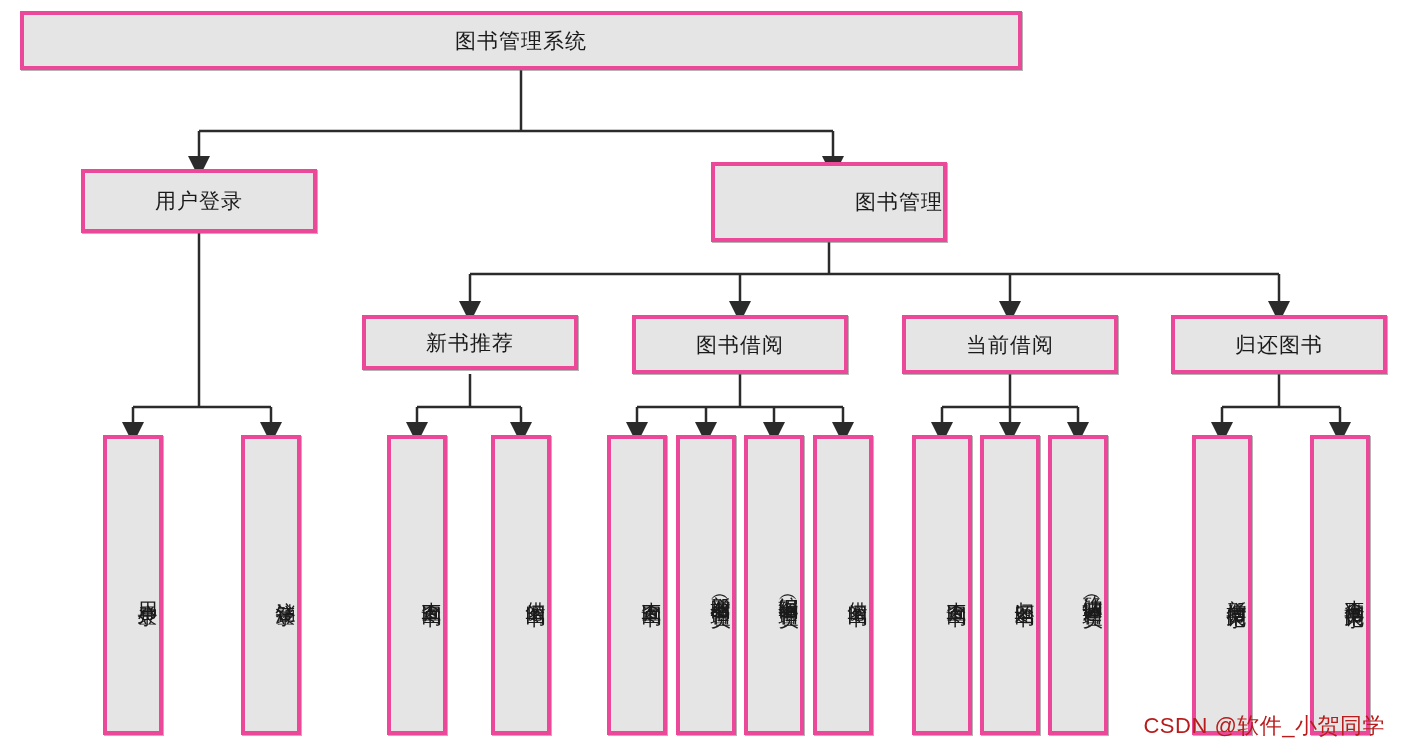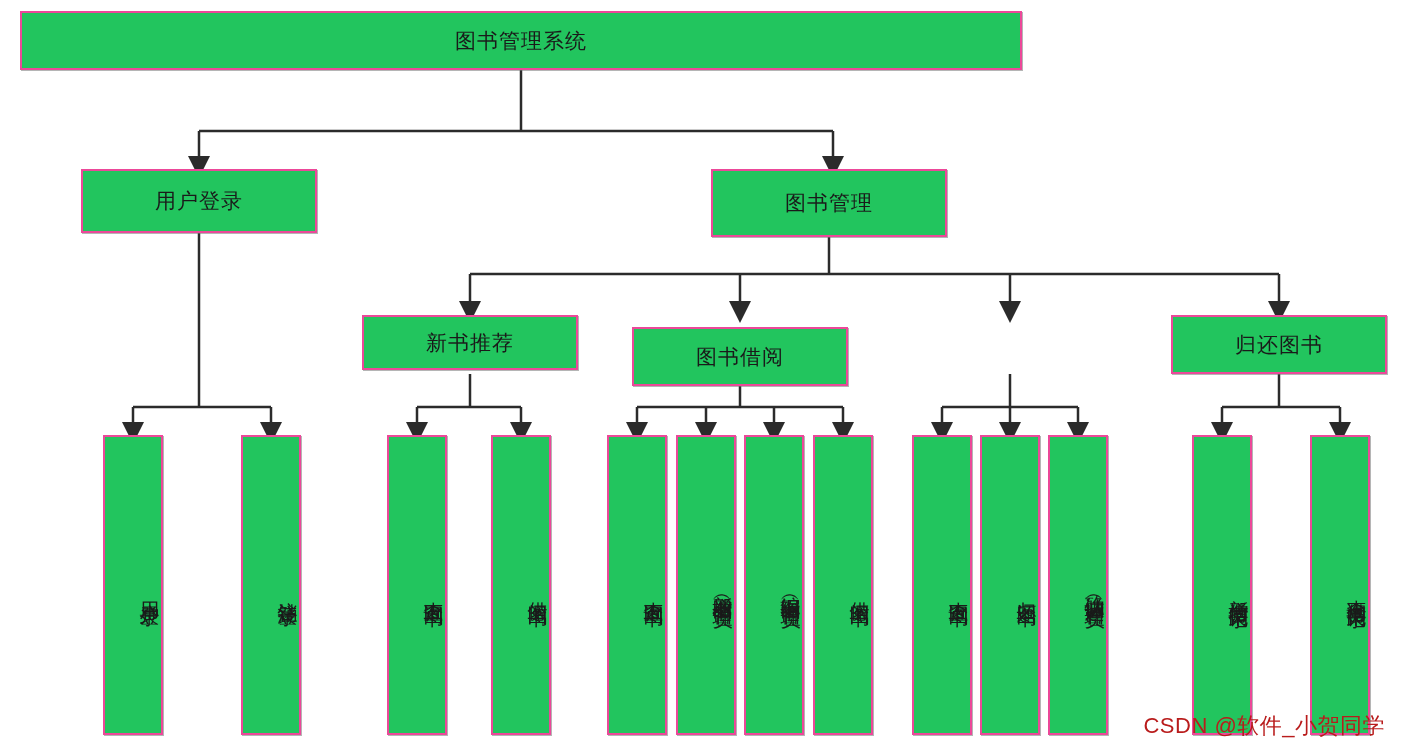--- a/index.html
+++ b/index.html
@@ -11,22 +11,22 @@
     position: relative;
     width: 1405px;
     height: 747px;
     background: #ffffff;
     font-family: "Liberation Sans", "DejaVu Sans", sans-serif;
     overflow: hidden;
   }
   .node {
     position: absolute;
     box-sizing: border-box;
-    border: 2px solid #ec4899;
-    background: #22c55e;
+    border: 4px solid #ec4899;
+    background: #e5e5e5;
     display: flex;
     align-items: center;
     justify-content: center;
     color: #1a1a1a;
     box-shadow: 1px 1px 0 rgba(120,120,120,0.55);
   }
   .node.h {
     font-size: 21px;
     letter-spacing: 1px;
     white-space: nowrap;
@@ -117,29 +117,32 @@
     </g>
   </svg>
 
   <div class="node h root" style="left:20px; top:11px; width:1002px; height:59px;">
     <span>图书管理系统</span>
   </div>
 
   <div class="node h" style="left:81px; top:169px; width:236px; height:64px;">
     <span>用户登录</span>
   </div>
-  <div class="node h" style="left:711px; top:169px; width:236px; height:68px;">
+  <div class="node h" style="left:711px; top:162px; width:236px; height:80px;justify-content:flex-end;">
     <span>图书管理</span>
   </div>
 
   <div class="node h" style="left:362px; top:315px; width:216px; height:55px;">
     <span>新书推荐</span>
   </div>
-  <div class="node h" style="left:632px; top:315px; width:216px; height:59px;margin-top:12px;">
+  <div class="node h" style="left:632px; top:315px; width:216px; height:59px;">
     <span>图书借阅</span>
+  </div>
+  <div class="node h" style="left:902px; top:315px; width:216px; height:59px;">
+    <span>当前借阅</span>
   </div>
   <div class="node h" style="left:1171px; top:315px; width:216px; height:59px;">
     <span>归还图书</span>
   </div>
 
   <div class="node v" style="left:103px; top:435px; width:60px; height:300px;">
     <span>用户登录</span>
   </div>
   <div class="node v" style="left:241px; top:435px; width:60px; height:300px;">
     <span>注销登录</span>

